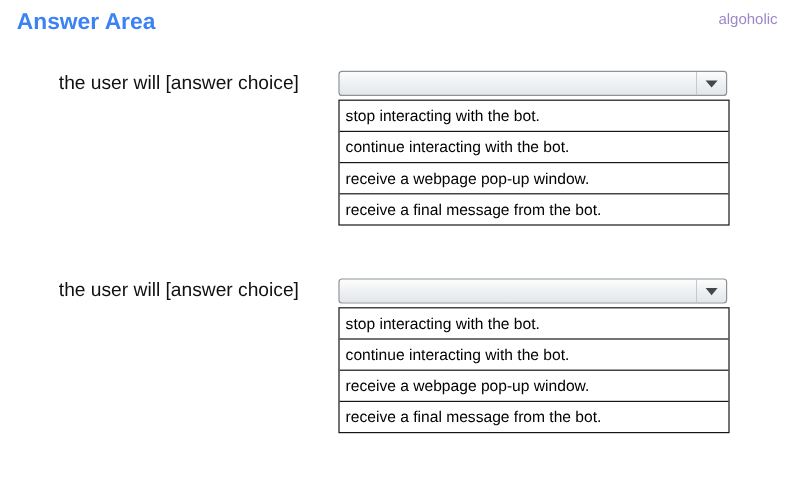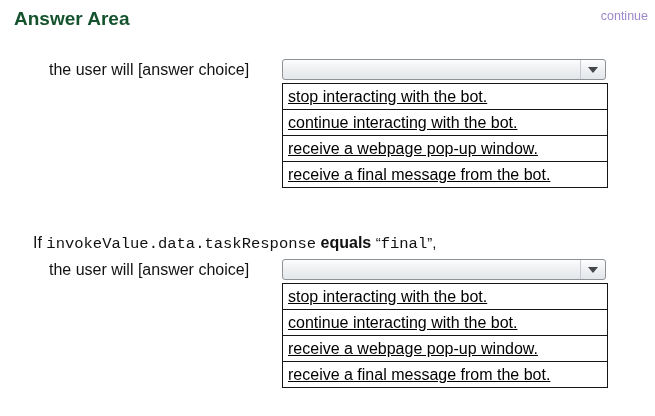--- a/index.html
+++ b/index.html
@@ -2,21 +2,21 @@
 <html><head>
 <meta charset="utf-8">
 <style>
   html,body{margin:0;padding:0;background:#fff;}
   .canvas{
     position:relative;width:655px;height:416px;background:#ffffff;
     font-family:"Liberation Sans",sans-serif;color:#111;overflow:hidden;
   }
   .page-title{
     position:absolute;left:14px;top:8px;margin:0;
-    font-size:19px;line-height:21px;font-weight:bold;color:#14532d;
+    font-size:19px;line-height:21px;font-weight:bold;color:#3b82f6;
   }
   .watermark{
     position:absolute;top:9px;right:7px;
     font-size:12.5px;color:#9c87c9;
   }
   .question{position:absolute;left:33px;width:600px;}
   .q-line1{font-size:16px;line-height:26px;white-space:nowrap;color:#111;}
   .code{font-family:"Liberation Mono","DejaVu Sans Mono",monospace;font-size:15.5px;}
   .kw{font-weight:bold;}
   .quoted .q{font-size:15px;}
@@ -40,59 +40,52 @@
     width:0;height:0;
     border-left:5px solid transparent;border-right:5px solid transparent;
     border-top:6px solid #43474b;
   }
   .opt-list{
     margin-left:249px;width:324px;background:#fff;
     border:1px solid #161616;
   }
   .opt{
     height:25px;line-height:25px;padding-left:5px;
-    font-size:16px;color:#000;white-space:nowrap;overflow:hidden;
+    font-size:13px;color:#000;white-space:nowrap;overflow:hidden;
     border-top:1px solid #161616;
-    text-decoration:underline;
   }
   .opt:first-child{border-top:none;}
 </style>
 </head>
 <body>
 
 <div class="canvas">
 
   <h1 class="page-title">Answer Area</h1>
-  <div class="watermark">continue</div>
+  <div class="watermark">algoholic</div>
 
   <section class="question" style="top:57px">
     <div class="q-row2">
       <span class="q-label">the user will [answer choice]</span>
       <div class="combo">
         <span class="combo-value"></span>
         <span class="combo-btn">
             <span class="tri"></span>
           </span>
       </div>
     </div>
     <div class="opt-list">
       <div class="opt">stop interacting with the bot.</div>
       <div class="opt">continue interacting with the bot.</div>
       <div class="opt">receive a webpage pop-up window.</div>
       <div class="opt">receive a final message from the bot.</div>
     </div>
   </section>
 
   <section class="question" style="top:230px">
-    <div class="q-line1">
-      <span>If</span>
-      <span class="code">invokeValue.data.taskResponse</span>
-      <span class="kw">equals</span>
-      <span class="quoted"><span class="q">“</span><span class="code">final</span><span class="q">”,</span></span>
-    </div>
     <div class="q-row2">
       <span class="q-label">the user will [answer choice]</span>
       <div class="combo">
         <span class="combo-value"></span>
         <span class="combo-btn">
             <span class="tri"></span>
           </span>
       </div>
     </div>
     <div class="opt-list">

